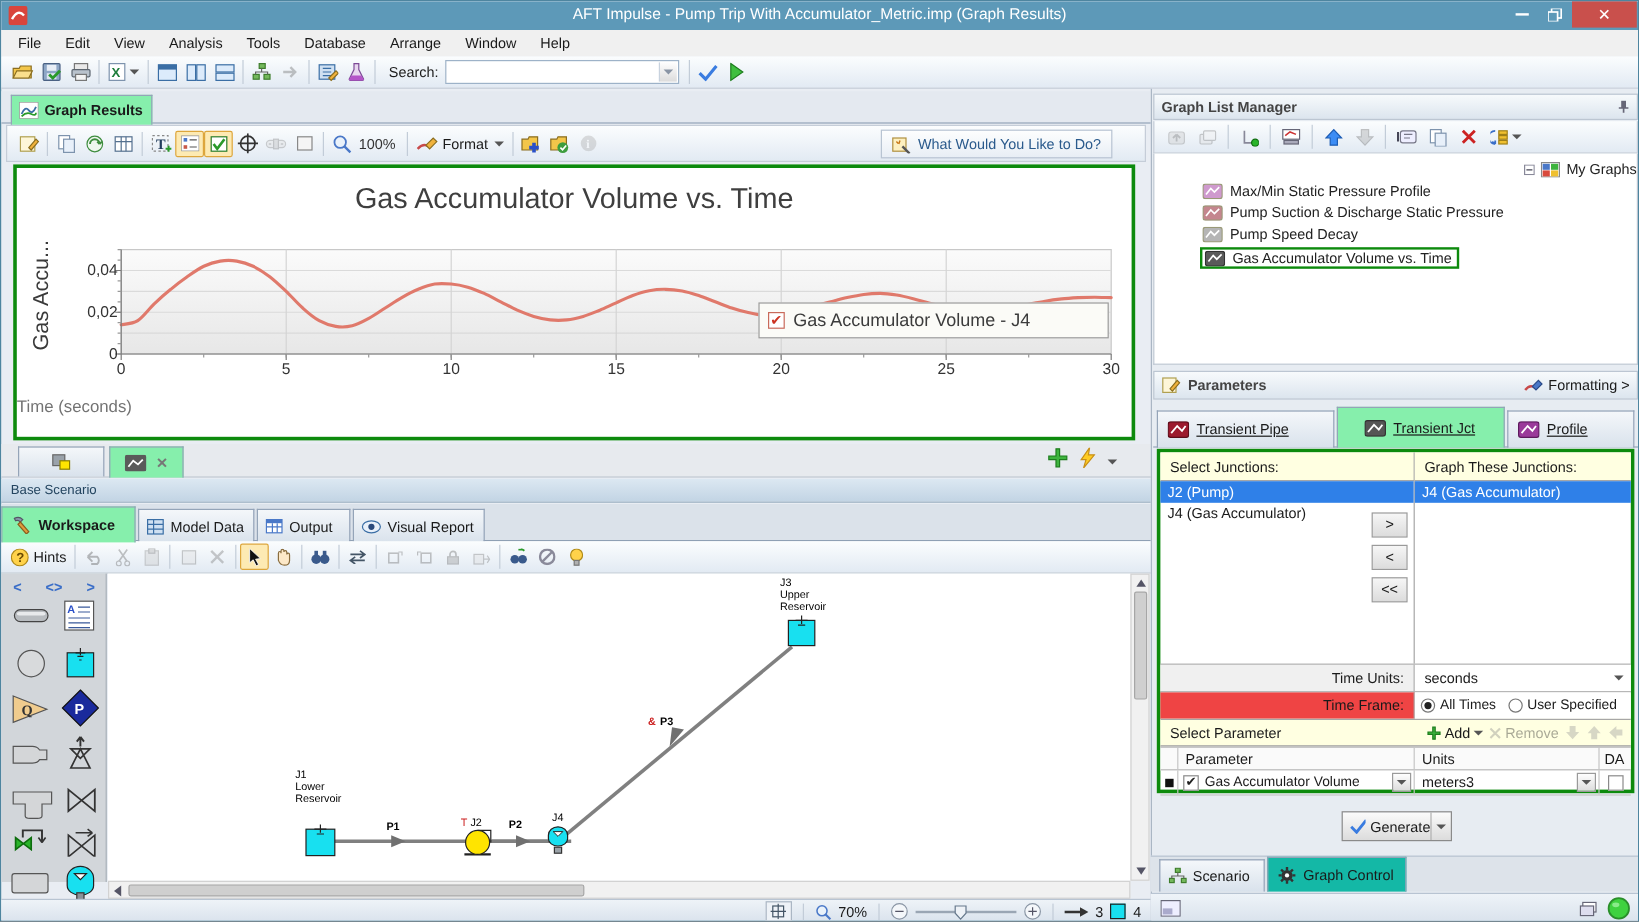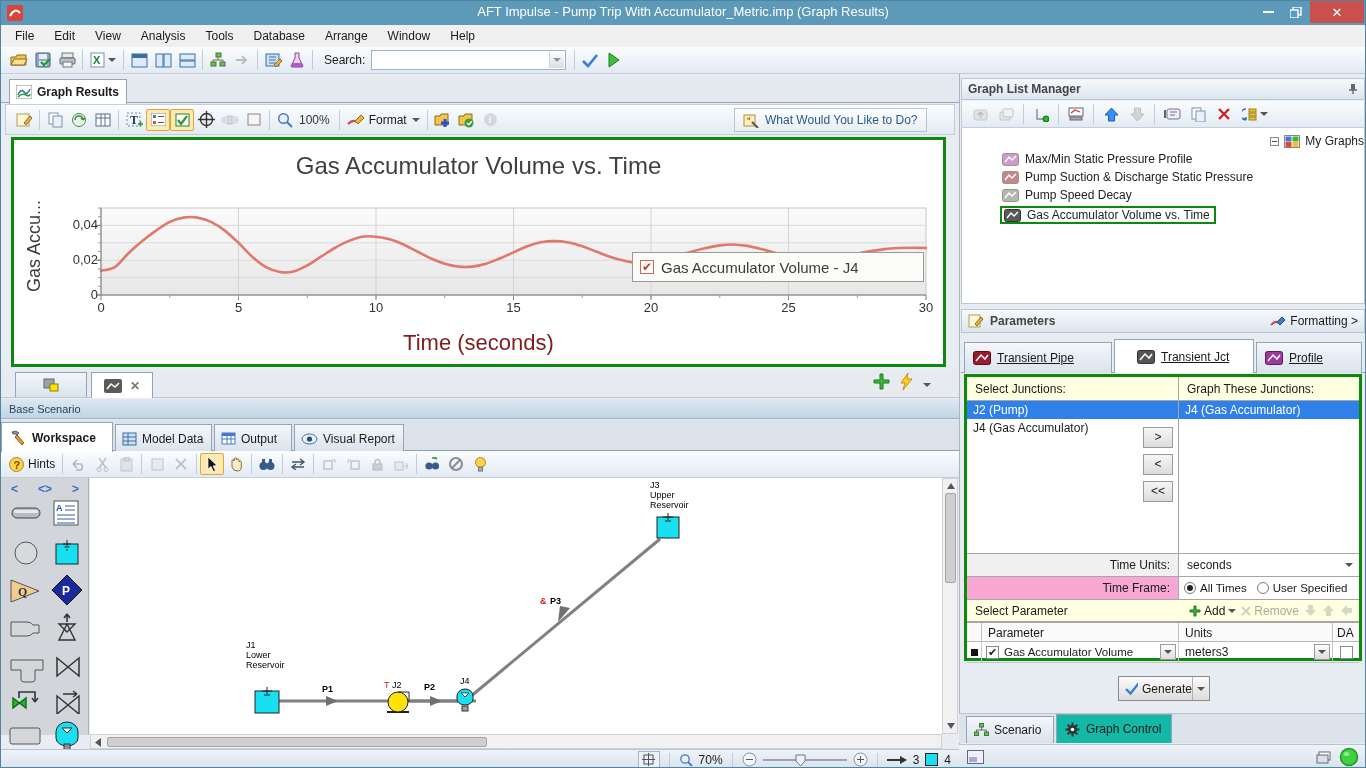--- a/index.html
+++ b/index.html
@@ -8,21 +8,21 @@
        font-size:12px;color:#1a1a1a;overflow:hidden;border:1px solid #4e859f;}
   .abs{position:absolute;}
   .flex{display:flex;align-items:center;}
   .grad{background:linear-gradient(#fbfdfe,#e2eaf3);}
   .vsep{width:1px;height:20px;background:#c2ccd8;margin:0 3px;}
   .tbbtn{display:flex;align-items:center;justify-content:center;width:24px;height:22px;}
   .tb-active{background:#fdeab3;border:1px solid #dda63c;border-radius:2px;}
   .dis{opacity:.38;filter:grayscale(1);}
   .caret{width:0;height:0;border-left:4px solid transparent;border-right:4px solid transparent;border-top:4px solid #555;}
   .tab-uns{background:linear-gradient(#f4f7fa,#d9e2ec);border:1px solid #94a4b8;border-bottom:none;}
-  .tab-sel{background:#ffffff;border:1px solid #94a4b8;border-bottom:none;}
+  .tab-sel{background:#86efac;border:1px solid #94a4b8;border-bottom:none;}
   .ylwhdr{background:#ffffe1;border-bottom:1px solid #a6a6a6;}
   .bluesel{background:#2f80e8;color:#fff;}
   .xtick{position:absolute;top:160px;width:30px;text-align:center;font-size:13px;color:#333;}
   .ytick{position:absolute;left:38px;width:46px;text-align:right;font-size:13px;color:#333;}
   .ddbtn{position:absolute;top:2px;width:16px;height:16px;background:linear-gradient(#fefefe,#dcdcdc);
          border:1px solid #9a9a9a;display:flex;align-items:center;justify-content:center;}
   .cb{width:13px;height:13px;border:1px solid #8a8a8a;background:#fff;font-size:11px;line-height:11px;
       text-align:center;color:#222;}
   .radio{width:12px;height:12px;border:1px solid #777;border-radius:50%;background:#fff;position:relative;}
   .radio.on::after{content:"";position:absolute;left:2px;top:2px;width:6px;height:6px;border-radius:50%;background:#222;}
@@ -337,21 +337,21 @@
         <line x1="-3" y1="43.5" x2="0" y2="43.5" stroke="#9a9a9a"></line>
         <line x1="-3" y1="34.800000000000004" x2="0" y2="34.800000000000004" stroke="#9a9a9a"></line>
         <line x1="-3" y1="26.099999999999994" x2="0" y2="26.099999999999994" stroke="#9a9a9a"></line>
         <line x1="-3" y1="17.400000000000006" x2="0" y2="17.400000000000006" stroke="#9a9a9a"></line>
         <line x1="-3" y1="8.700000000000003" x2="0" y2="8.700000000000003" stroke="#9a9a9a"></line>
         <line x1="-3" y1="1.4210854715202004e-14" x2="0" y2="1.4210854715202004e-14" stroke="#9a9a9a"></line>
         <line x1="-5" y1="87" x2="0" y2="87" stroke="#7a7a7a"></line>
         <line x1="-5" y1="52.2" x2="0" y2="52.2" stroke="#7a7a7a"></line>
         <line x1="-5" y1="17.400000000000006" x2="0" y2="17.400000000000006" stroke="#7a7a7a"></line>
       </svg>
-    <div class="abs lbl" style="left:0;top:190px;width:100%;text-align:center;font-size:22px;color:#7f1d1d;">Time (seconds)</div>
+    <div class="abs lbl" style="left:0;top:190px;width:100%;text-align:left;font-size:14px;color:#737373;">Time (seconds)</div>
     <div class="abs flex" style="left:618px;top:112px;width:292px;height:30px;background:#fbfbf7;border:1px solid #9a9a9a;padding-left:7px;">
       <div style="width:14px;height:14px;border:1px solid #c96a5a;background:#fff;color:#cc3322;font-size:12px;line-height:13px;text-align:center;margin-right:7px;">✔</div>
       <span style="font-size:15px;color:#3c3c3c;">Gas Accumulator Volume - J4</span>
     </div>
   <div class="xtick" style="left: 72px;">0</div>
       <div class="xtick" style="left: 209.5px;">5</div>
       <div class="xtick" style="left: 347px;">10</div>
       <div class="xtick" style="left: 484.5px;">15</div>
       <div class="xtick" style="left: 622px;">20</div>
       <div class="xtick" style="left: 759.5px; text-align: center;">25</div>
@@ -887,21 +887,21 @@
       <div class="abs" style="left:0;top:0;width:212px;height:22px;background:#f0f0f0;border-right:1px solid #a6a6a6;text-align:right;padding:4px 8px 0 0;">
         <span>Time Units:</span>
       </div>
       <div class="abs" style="left:212px;top:0;width:180px;height:22px;background:#fff;padding:4px 0 0 8px;">
         <span>seconds</span>
         <div class="caret" style="position:absolute;right:6px;top:9px;"></div>
       </div>
     </div>
 
     <div class="abs" style="left:0;top:199px;width:392px;height:23px;border-top:1px solid #a6a6a6;">
-      <div class="abs" style="left:0;top:0;width:212px;height:22px;background:#f9a8d4;border-right:1px solid #a6a6a6;text-align:right;padding:4px 8px 0 0;">
+      <div class="abs" style="left:0;top:0;width:212px;height:22px;background:#ef4444;border-right:1px solid #a6a6a6;text-align:right;padding:4px 8px 0 0;">
         <span>Time Frame:</span>
       </div>
       <div class="abs flex" style="left:212px;top:0;width:180px;height:22px;background:#fff;gap:4px;padding-left:5px;font-size:11.5px;">
         <div class="radio on"></div>
         <span>All Times</span>
         <div class="radio" style="margin-left:6px;"></div>
         <span>User Specified</span>
       </div>
     </div>
 

